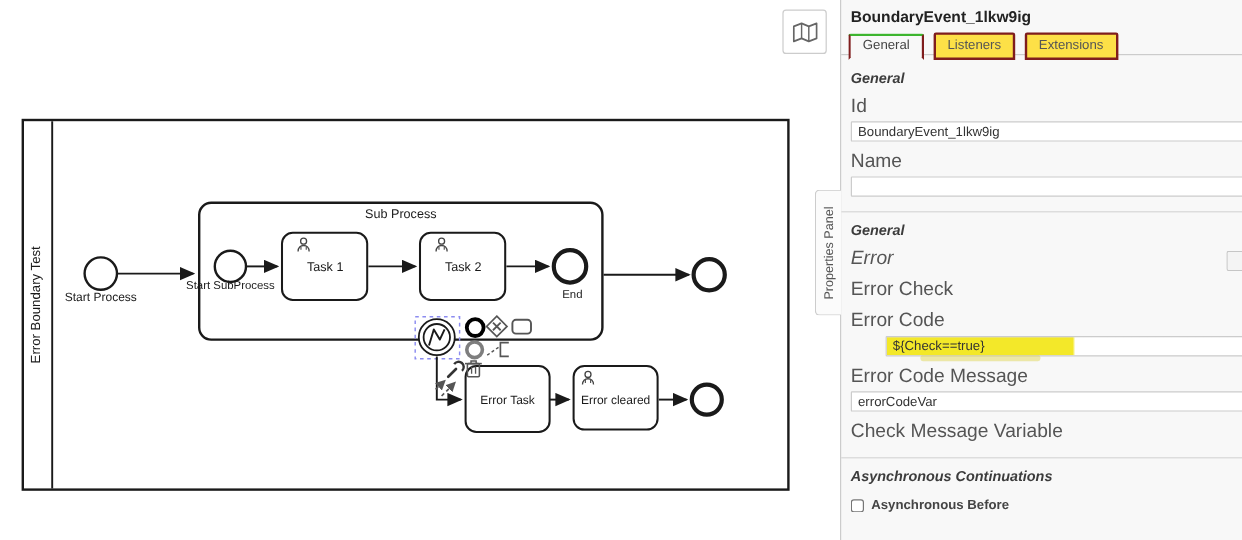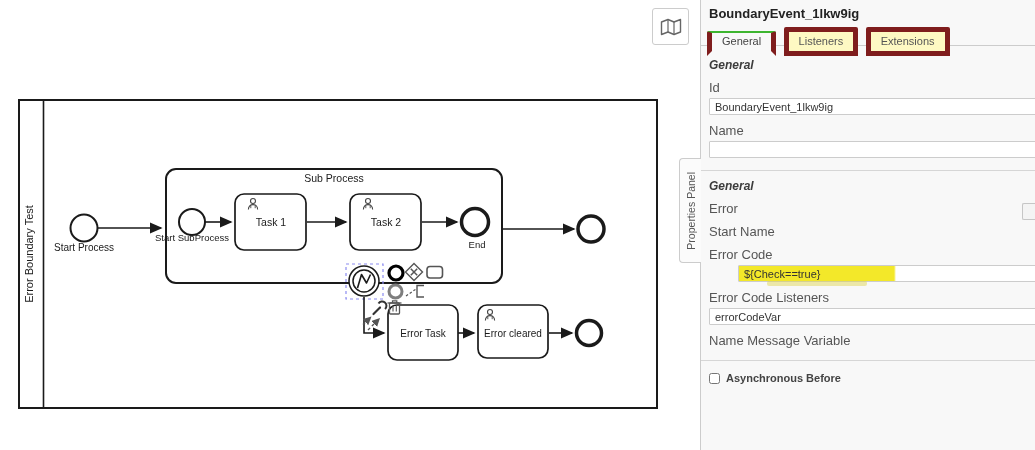--- a/index.html
+++ b/index.html
@@ -27,32 +27,32 @@
     border-radius: 4px 0 0 4px; display: flex; align-items: center; justify-content: center;
     cursor: pointer;
   }
   .props-toggle span {
     writing-mode: vertical-rl; transform: rotate(180deg);
     font-size: 10.5px; color: #555; white-space: nowrap;
   }
   .props-title { padding: 6px 8px 5px 8px; font-size: 13px; font-weight: bold; color: #222; }
   .tabs { padding-left: 6px; border-bottom: 1px solid #ccc; height: 20px; }
   .tab {
-    display: inline-block; font-size: 11px; color: #555; background: #fef9c3;
-    border: 5px solid #7f1d1d; border-radius: 2px 2px 0 0; padding: 3px 10px 4px 10px;
+    display: inline-block; font-size: 11px; color: #555; background: #fde047;
+    border: 2px solid #7f1d1d; border-radius: 2px 2px 0 0; padding: 3px 10px 4px 10px;
     margin-right: 3px; position: relative; top: 1px; cursor: pointer; line-height: 12px;
   }
   .tab.active {
     border-top: 2px solid #3db52f; background: #f8f8f8; border-bottom-color: #f8f8f8;
     padding-top: 2px; color: #444;
   }
   .props-content { padding: 4px 0 0 8px; }
   .section-heading { font-size: 12px; font-weight: bold; font-style: italic; color: #3c3c3c; margin: 8px 0 2px 0; }
-  .field-label { font-size: 13px; color: #555; margin: 8px 0 3px 0; }
-  .field-label-row { position: relative; }
+  .field-label { font-size: 16px; color: #555; margin: 8px 0 3px 0; }
+  .field-label-row { position: relative; font-style: italic; }
   .entry-btn {
     position: absolute; right: 0; top: 2px; width: 13px; height: 17px;
     background: #f4f4f4; border: 1px solid #c6c6c6; border-right: none; border-radius: 2px 0 0 2px;
     cursor: pointer;
   }
   input.field {
     display: block; width: calc(100% + 1px); height: 17px;
     border: 1px solid #ccc; background: #fff; font-family: "Liberation Sans", sans-serif;
     font-size: 11px; color: #333; padding: 0 5px; border-radius: 1px;
   }
@@ -218,35 +218,36 @@
 
       <hr class="divider">
 
       <div class="section-heading">General</div>
 
       <div class="field-label field-label-row">
         <span>Error</span>
         <span class="entry-btn"></span>
       </div>
 
-      <div class="field-label">Start Name</div>
+      <div class="field-label">Error Check</div>
 
       <div class="field-label">Error Code</div>
       <div class="field-wrap">
         <input class="field highlighted" type="text" value="${Check==true}" style="">
         <div class="highlight-smear"></div>
       </div>
 
-      <div class="field-label">Error Code Listeners</div>
+      <div class="field-label">Error Code Message</div>
       <input class="field" type="text" value="errorCodeVar" style="">
 
-      <div class="field-label">Name Message Variable</div>
+      <div class="field-label">Check Message Variable</div>
 
       <hr class="divider">
 
+      <div class="section-heading">Asynchronous Continuations</div>
       <div class="checkbox-row">
         <input type="checkbox" id="cb-before" style="">
         <label for="cb-before">Asynchronous Before</label>
       </div>
 
     </div>
   </aside>
 </div>
 
 </body></html>

